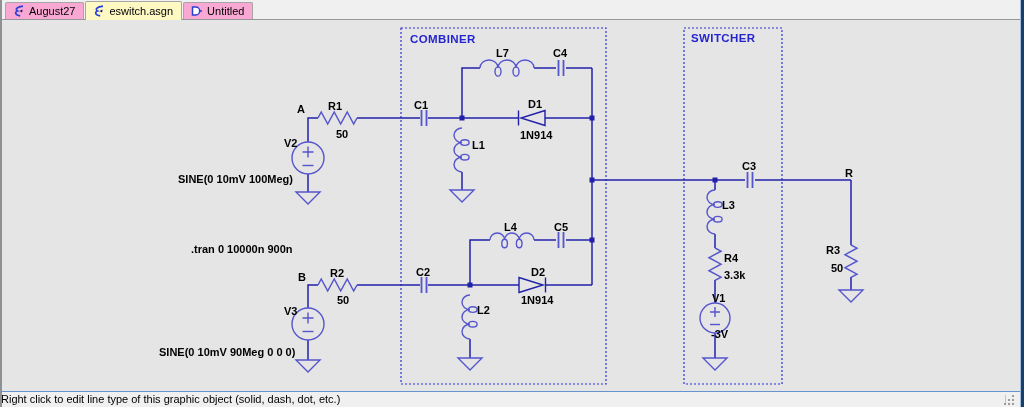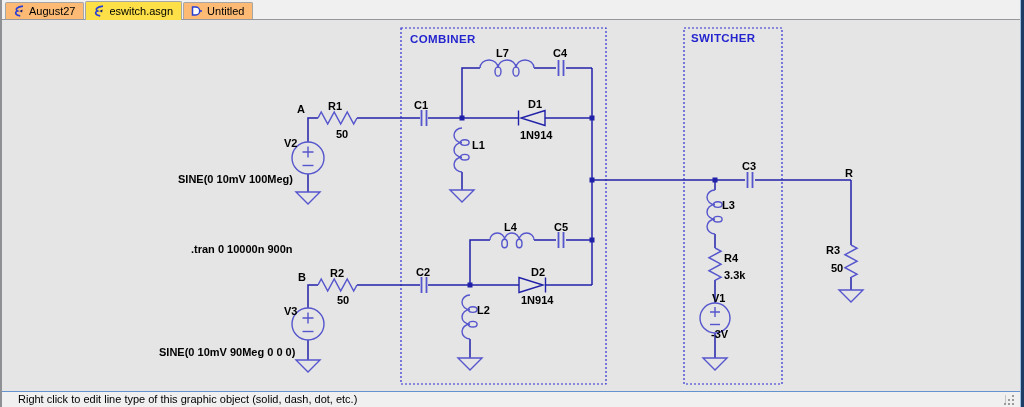--- a/index.html
+++ b/index.html
@@ -7,34 +7,34 @@
   body { font-family:"Liberation Sans", sans-serif; background:#fff; position:relative; }
 
   
   .frame-left  { position:absolute; left:0; top:0; bottom:0; width:2px; background:#8e9094; z-index:10; }
   .frame-right { position:absolute; right:0; top:0; bottom:0; width:4px; background:#1c3d66; border-left:1px solid #9cbfe2; z-index:10; }
 
   
   .tabbar { position:absolute; left:2px; right:4px; top:0; height:20px; background:#f0f0f0;
             border-bottom:1px solid #95979b; display:flex; align-items:flex-end; padding-left:3px; }
   .tab { height:17px; display:flex; align-items:center; gap:4px; padding:0 8px 0 6px;
-         background:#fdba74; border:1px solid #a6a6a6; border-bottom:none; margin-right:1px;
+         background:#f9a8d4; border:1px solid #a6a6a6; border-bottom:none; margin-right:1px;
          border-radius:2px 2px 0 0; font-size:11px; color:#000; white-space:nowrap; }
-  .tab.active { background:#fde047; height:19px; margin-bottom:-1px; position:relative; z-index:2; }
+  .tab.active { background:#fef9c3; height:19px; margin-bottom:-1px; position:relative; z-index:2; }
   .tab-icon { width:13px; height:12px; flex:0 0 auto; }
 
   
   .canvas { position:absolute; left:2px; top:20px; width:1018px; height:371px; background:#e5e5e5; }
   svg text { font-family:"Liberation Sans", sans-serif; font-weight:700; font-size:11px; fill:#000; }
   svg text.blocklabel { fill:#2424cf; font-size:11.5px; letter-spacing:.4px; }
 
   
   .statusbar { position:absolute; left:0; right:4px; bottom:0; height:16px; background:#f0f0f0;
                border-top:1px solid #6593cf; font-size:11px; color:#000; line-height:15px;
-               padding-left:18px; white-space:nowrap; }
+               padding-left:1px; white-space:nowrap; }
   .status-divider { position:absolute; left:1005px; top:3px; height:10px; width:1px; background:#c3c3c3; }
   .resize-grip { position:absolute; right:6px; bottom:2px; width:10px; height:10px; }
 </style>
 </head>
 <body>
 
 <div class="frame-left"></div>
 <div class="frame-right"></div>
 
 <div class="tabbar">

